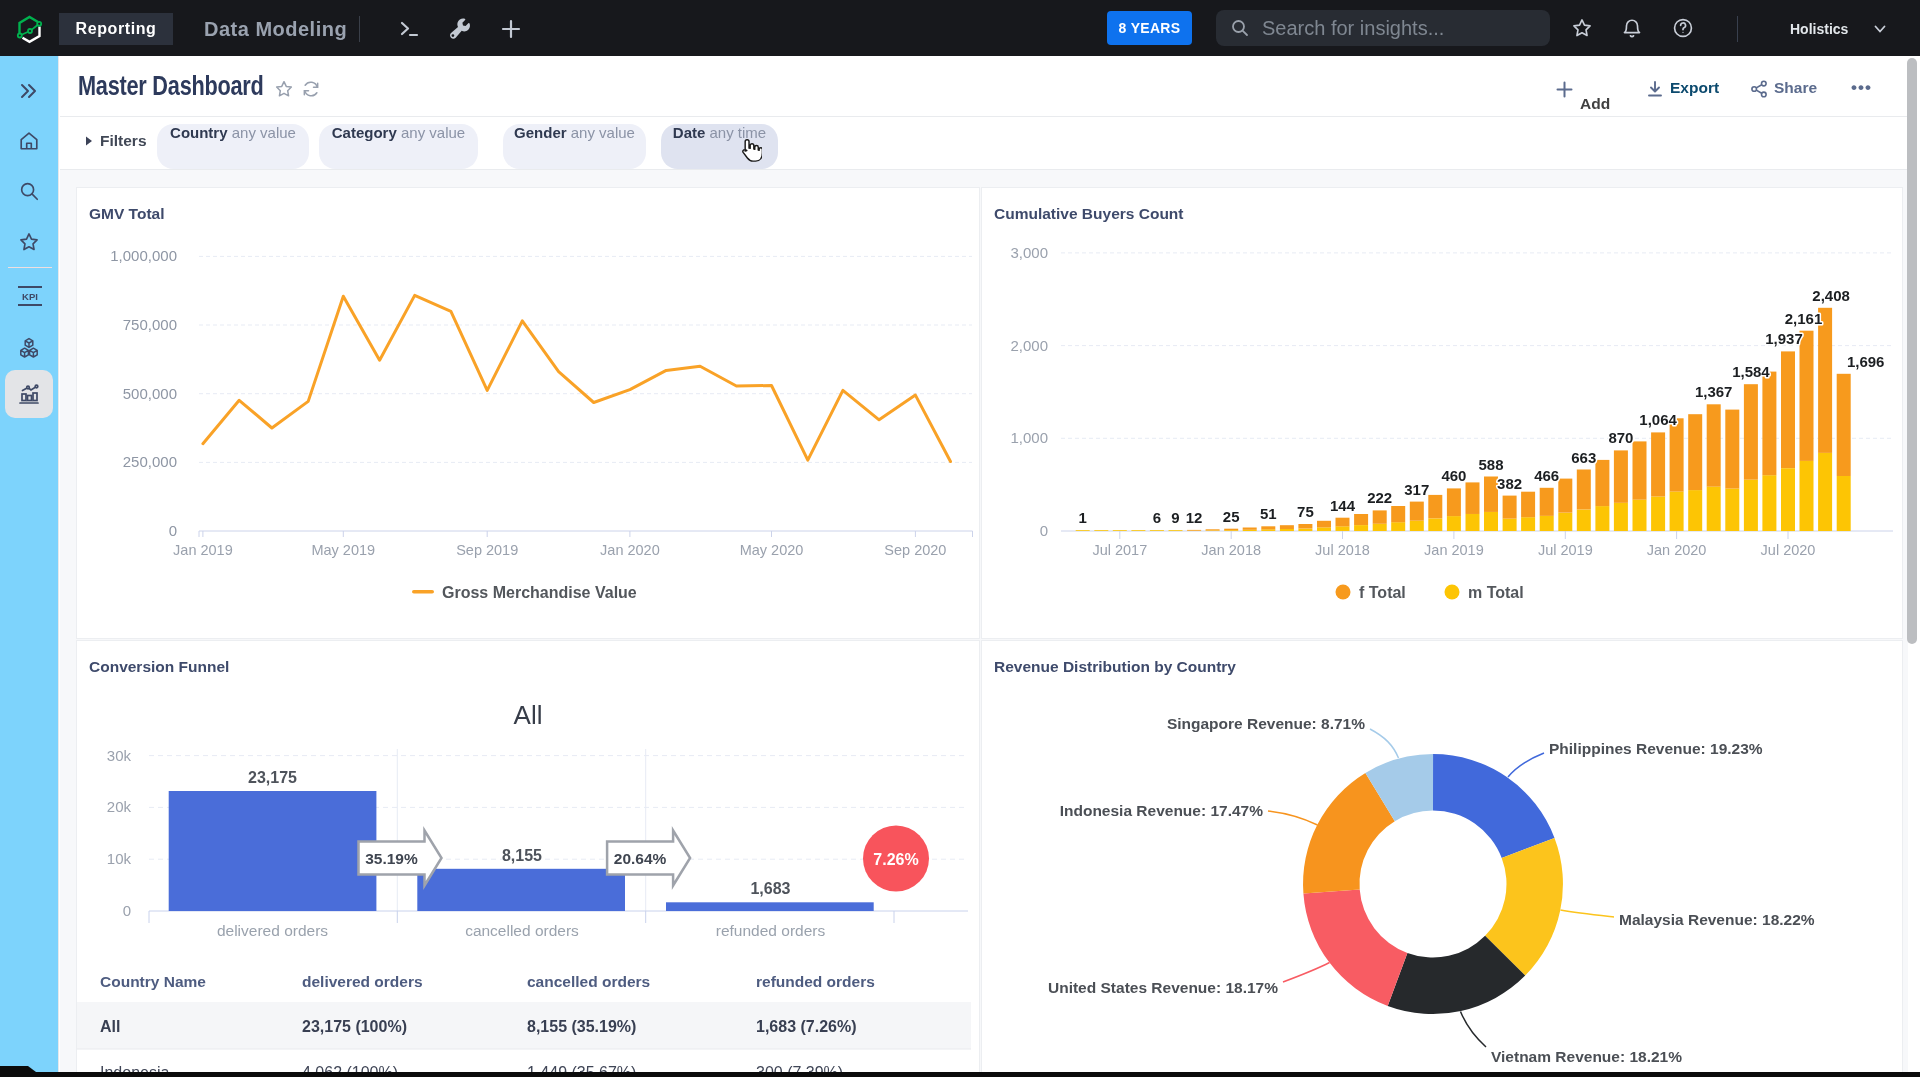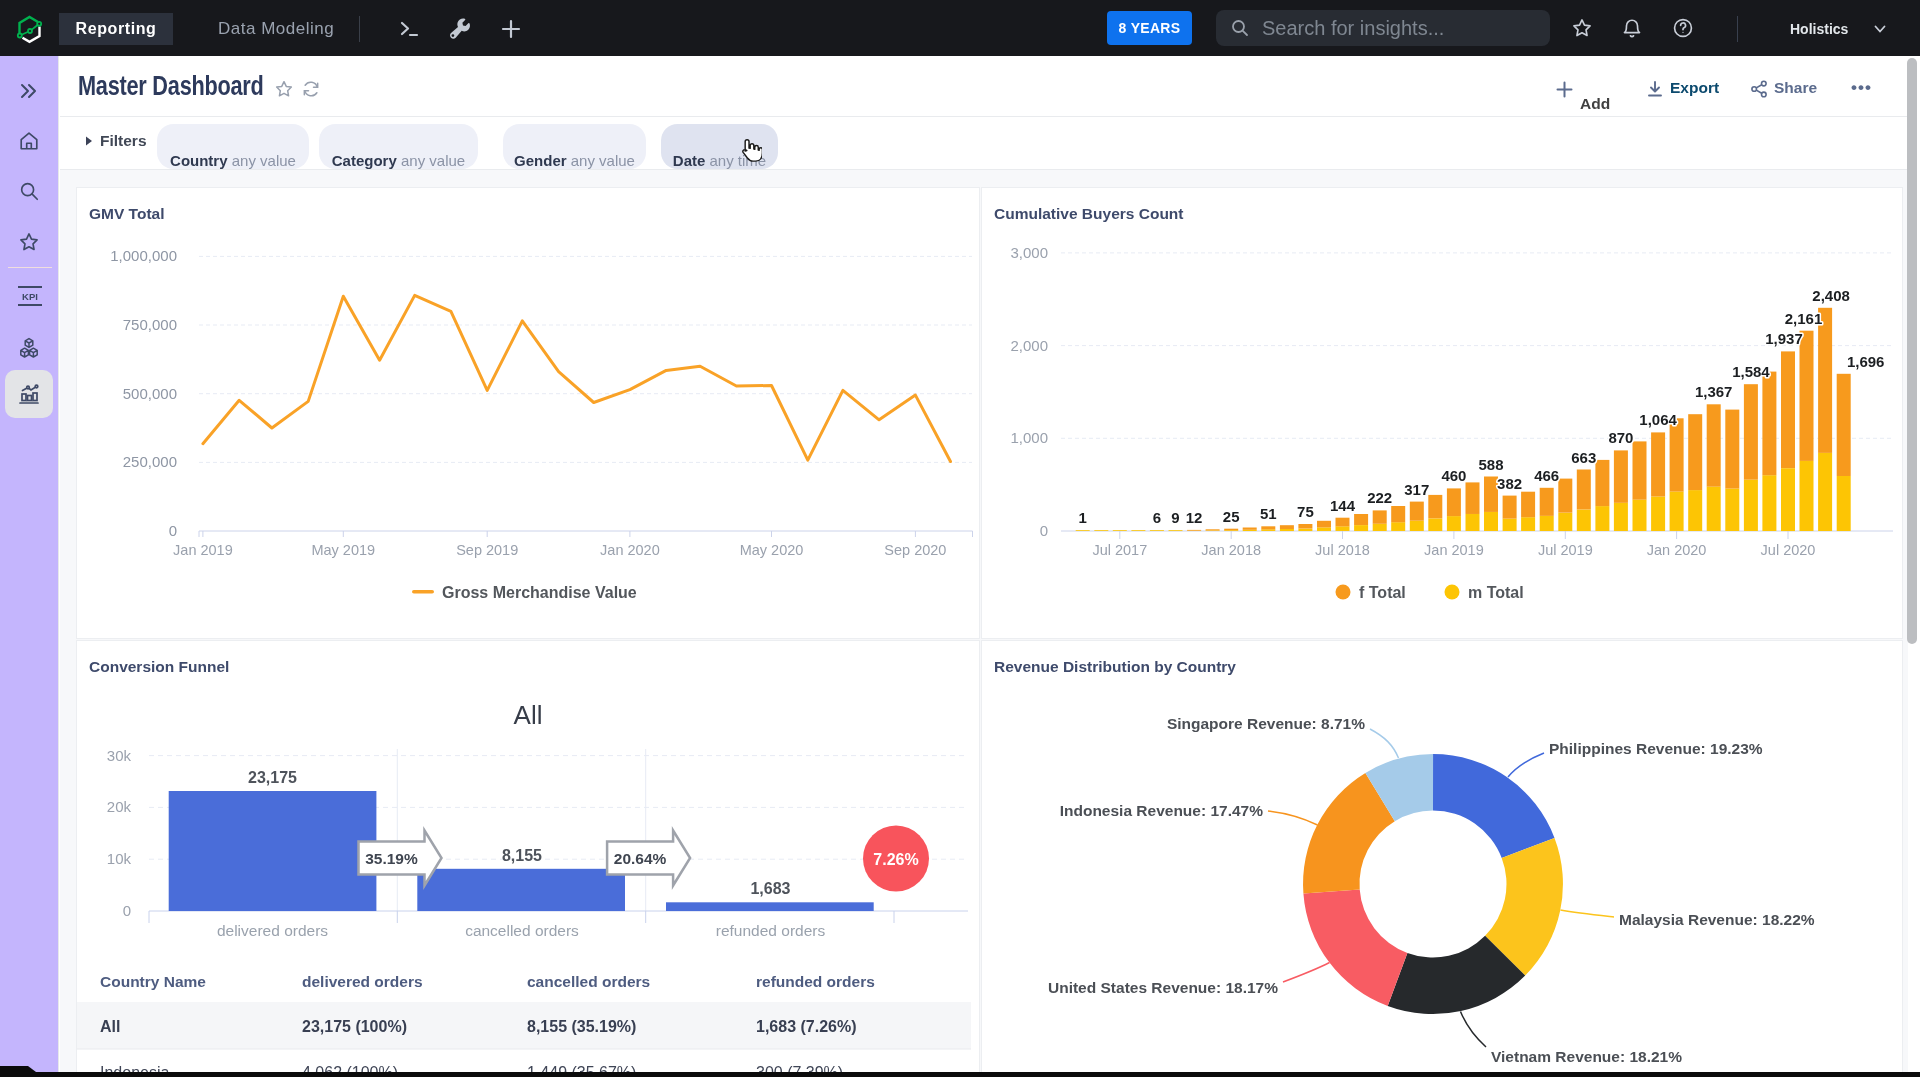--- a/index.html
+++ b/index.html
@@ -1,33 +1,33 @@
 <!DOCTYPE html>
 <html><head><meta charset="utf-8">
 <style>
 * { margin:0; padding:0; box-sizing:border-box; }
 html,body { width:1920px; height:1077px; overflow:hidden; background:#ffffff; font-family:"Liberation Sans", sans-serif; }
 .abs { position:absolute; }
 .card { position:absolute; background:#ffffff; border:1px solid #eceef1; }
-.pill { position:absolute; top:124px; height:45px; background:#eef0f8; border-radius:16.5px; font-size:15px; color:#8b93a6; display:flex; align-items:flex-end; justify-content:center; }
+.pill { position:absolute; top:124px; height:45px; background:#eef0f8; border-radius:16.5px; font-size:15px; color:#8b93a6; display:flex; align-items:flex-start; justify-content:center; }
 .pill b { color:#2f3950; font-weight:bold; }
 </style></head>
 <body>
 
 <div class="abs" style="left:0;top:0;width:1920px;height:56px;background:#17181c">
   <svg class="abs" style="left:8px;top:5px" width="48" height="48" viewBox="0 0 48 48" fill="none">
     <path d="M31.5 21.5 V31 L21.5 36.8 L14.5 32.7" stroke="#ffffff" stroke-width="2.4"></path>
     <path d="M11.5 28.5 V18 L21.5 12 L30 17" stroke="#00b14e" stroke-width="2.4"></path>
     <circle cx="11.8" cy="30.5" r="2" stroke="#00b14e" stroke-width="1.8"></circle>
     <circle cx="22" cy="26" r="2" stroke="#00b14e" stroke-width="1.8"></circle>
     <circle cx="31.2" cy="18.8" r="2" stroke="#00b14e" stroke-width="1.8"></circle>
     <path d="M13.6 29.7 L20.2 26.8 M23.8 24.6 L29.6 20" stroke="#00b14e" stroke-width="1.8"></path>
   </svg>
   <div class="abs" style="left:59px;top:13px;width:114px;height:32px;background:#2c313c;border-radius:0;color:#fff;font-size:16px;letter-spacing:.6px;font-weight:bold;text-align:center;line-height:32px">Reporting</div>
-  <div class="abs" style="left:218px;top:13px;height:32px;color:#9aa2af;font-size:17px;letter-spacing:.5px;font-weight:normal;line-height:32px">Data Modeling</div>
+  <div class="abs" style="left:204px;top:13px;height:32px;color:#9aa2af;font-size:20px;letter-spacing:.5px;font-weight:bold;line-height:32px">Data Modeling</div>
   <div class="abs" style="left:359px;top:16px;width:1px;height:26px;background:#3a3f49"></div>
   <svg class="abs" style="left:397px;top:17px" width="24" height="24" viewBox="0 0 24 24" fill="none" stroke="#c3c9d3" stroke-width="2.2">
     <path d="M5 6 L11 11.5 L5 17" stroke-linecap="round" stroke-linejoin="round"></path>
       <path d="M13 18 H20" stroke-linecap="round"></path>
   </svg>
   <svg class="abs" style="left:448px;top:17px" width="24" height="24" viewBox="0 0 24 24" fill="#c3c9d3">
     <path d="M21.6 6.6c-.2-.6-.9-.7-1.3-.3l-2.7 2.7-2.6-.6-.6-2.6 2.7-2.7c.4-.4.2-1.1-.4-1.3-2.9-.8-6 .7-7 3.5-.6 1.6-.4 3.3.3 4.7L3 16c-1.3 1.3-1.3 3.4 0 4.7 1.3 1.3 3.4 1.3 4.7 0l6-6.9c1.4.7 3.1.8 4.7.3 2.8-1 4.3-4.2 3.2-7.5zM4.9 20a1.4 1.4 0 1 1 0-2.8 1.4 1.4 0 0 1 0 2.8z"></path>
   </svg>
   <svg class="abs" style="left:499px;top:17px" width="24" height="24" viewBox="0 0 24 24" stroke="#c3c9d3" stroke-width="2.2" stroke-linecap="round">
     <path d="M12 4 V20 M4 12 H20"></path>
@@ -51,21 +51,21 @@
       <path d="M9.4 9.2 a2.7 2.7 0 1 1 3.7 2.5 c-.8.3-1.1.8-1.1 1.7 v.4"></path>
       <circle cx="12" cy="16.8" r="0.6" fill="#c9ced8" stroke="none"></circle>
   </svg>
   <div class="abs" style="left:1737px;top:16px;width:1px;height:26px;background:#39404e"></div>
   <div class="abs" style="left:1790px;top:13px;height:32px;line-height:32px;color:#e2e6ea;font-size:14px;font-weight:bold">Holistics</div>
   <svg class="abs" style="left:1872px;top:22px" width="16" height="14" viewBox="0 0 16 14" fill="none" stroke="#c9ced8" stroke-width="1.8" stroke-linecap="round">
     <path d="M3.5 4.5 L8 9.5 L12.5 4.5"></path>
   </svg>
 </div>
 
-<div class="abs" style="left:0;top:56px;width:59px;height:1021px;background:#c4b5fd;border-right:1px solid #e6e8eb">
+<div class="abs" style="left:0;top:56px;width:59px;height:1021px;background:#7dd3fc;border-right:1px solid #e6e8eb">
   <svg class="abs" style="left:18px;top:27px" width="22" height="16" viewBox="0 0 22 16" fill="none" stroke="#3e4966" stroke-width="2" stroke-linecap="round" stroke-linejoin="round">
     <path d="M4 2 L10 8 L4 14 M11 2 L17 8 L11 14"></path>
   </svg>
   <svg class="abs" style="left:18px;top:74px" width="22" height="22" viewBox="0 0 24 24" fill="none" stroke="#3e4966" stroke-width="1.8" stroke-linejoin="round">
     <path d="M3.5 10.5 L12 3.5 L20.5 10.5 V20.5 H3.5 Z"></path>
       <path d="M9.5 20.5 V14.5 H14.5 V20.5"></path>
   </svg>
   <svg class="abs" style="left:18px;top:124px" width="22" height="22" viewBox="0 0 24 24" fill="none" stroke="#3e4966" stroke-width="1.8">
     <circle cx="10.5" cy="10.5" r="6.5"></circle>
       <path d="M15.5 15.5 L21 21" stroke-linecap="round"></path>

